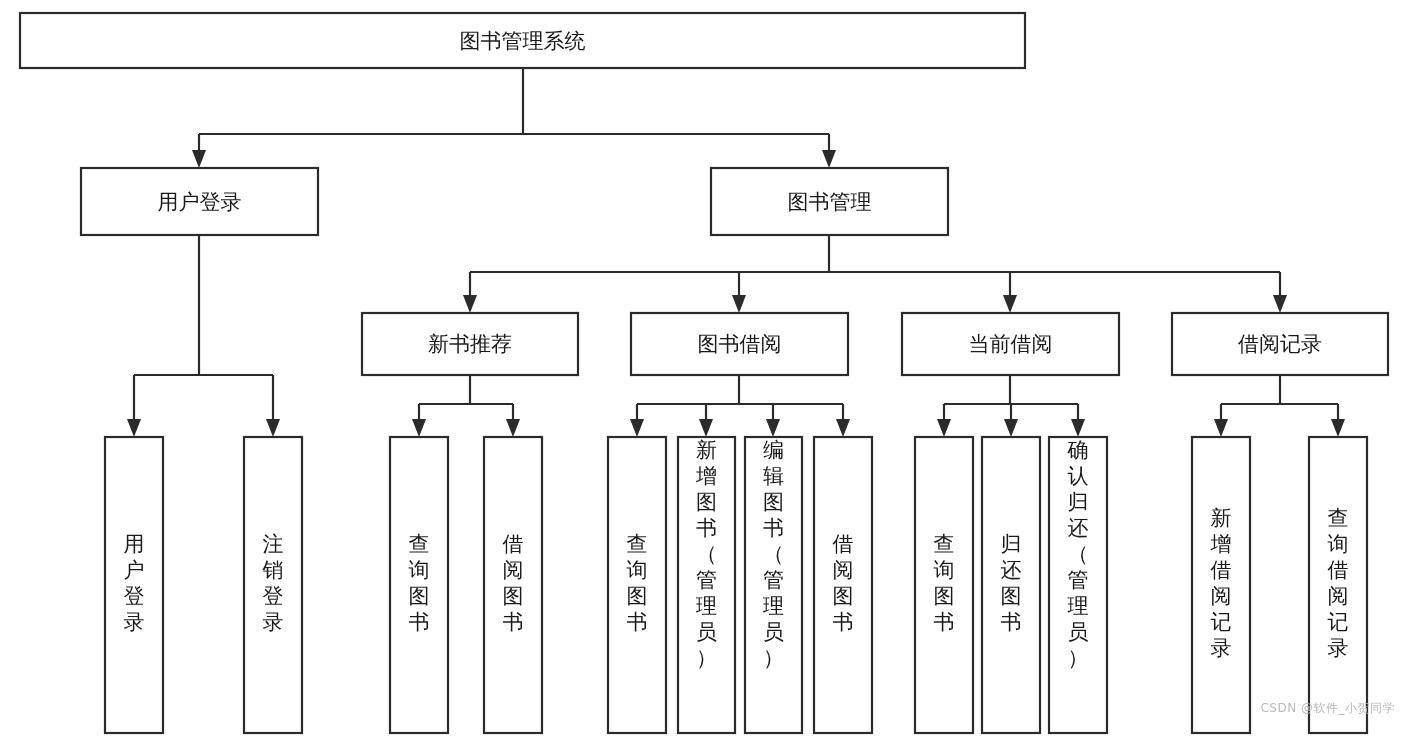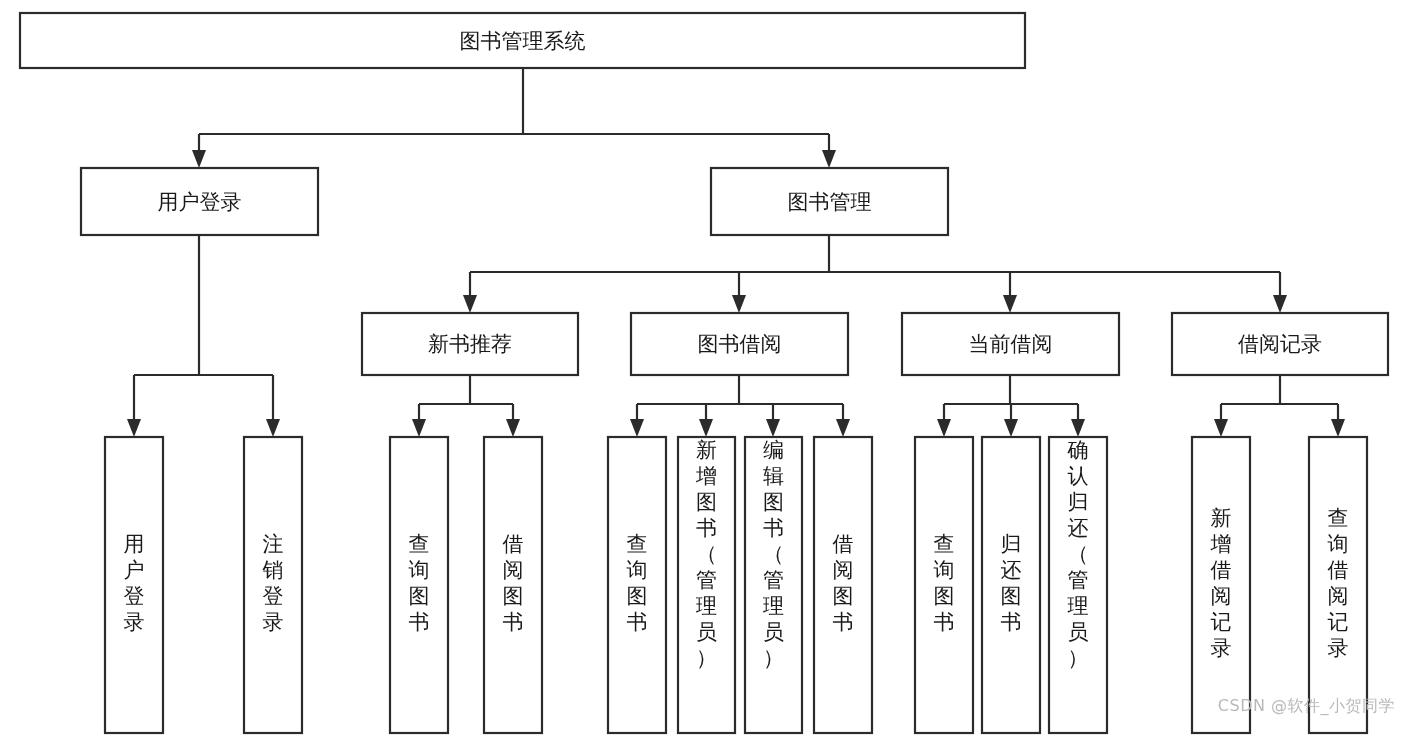--- a/index.html
+++ b/index.html
@@ -53,21 +53,21 @@
     font-family: "DejaVu Sans", "Liberation Sans", sans-serif;
     font-size: 21px;
     fill: #1a1a1a;
     text-anchor: middle;
   }
   .watermark {
     position: absolute;
     right: 10px;
     bottom: 6px;
     font-family: "DejaVu Sans", "Liberation Sans", sans-serif;
-    font-size: 16px;
+    font-size: 12px;
     color: #b9b9b9;
     white-space: nowrap;
     letter-spacing: 0.5px;
     user-select: none;
   }
 </style>
 </head>
 <body>
 
 <div id="diagram-root">

